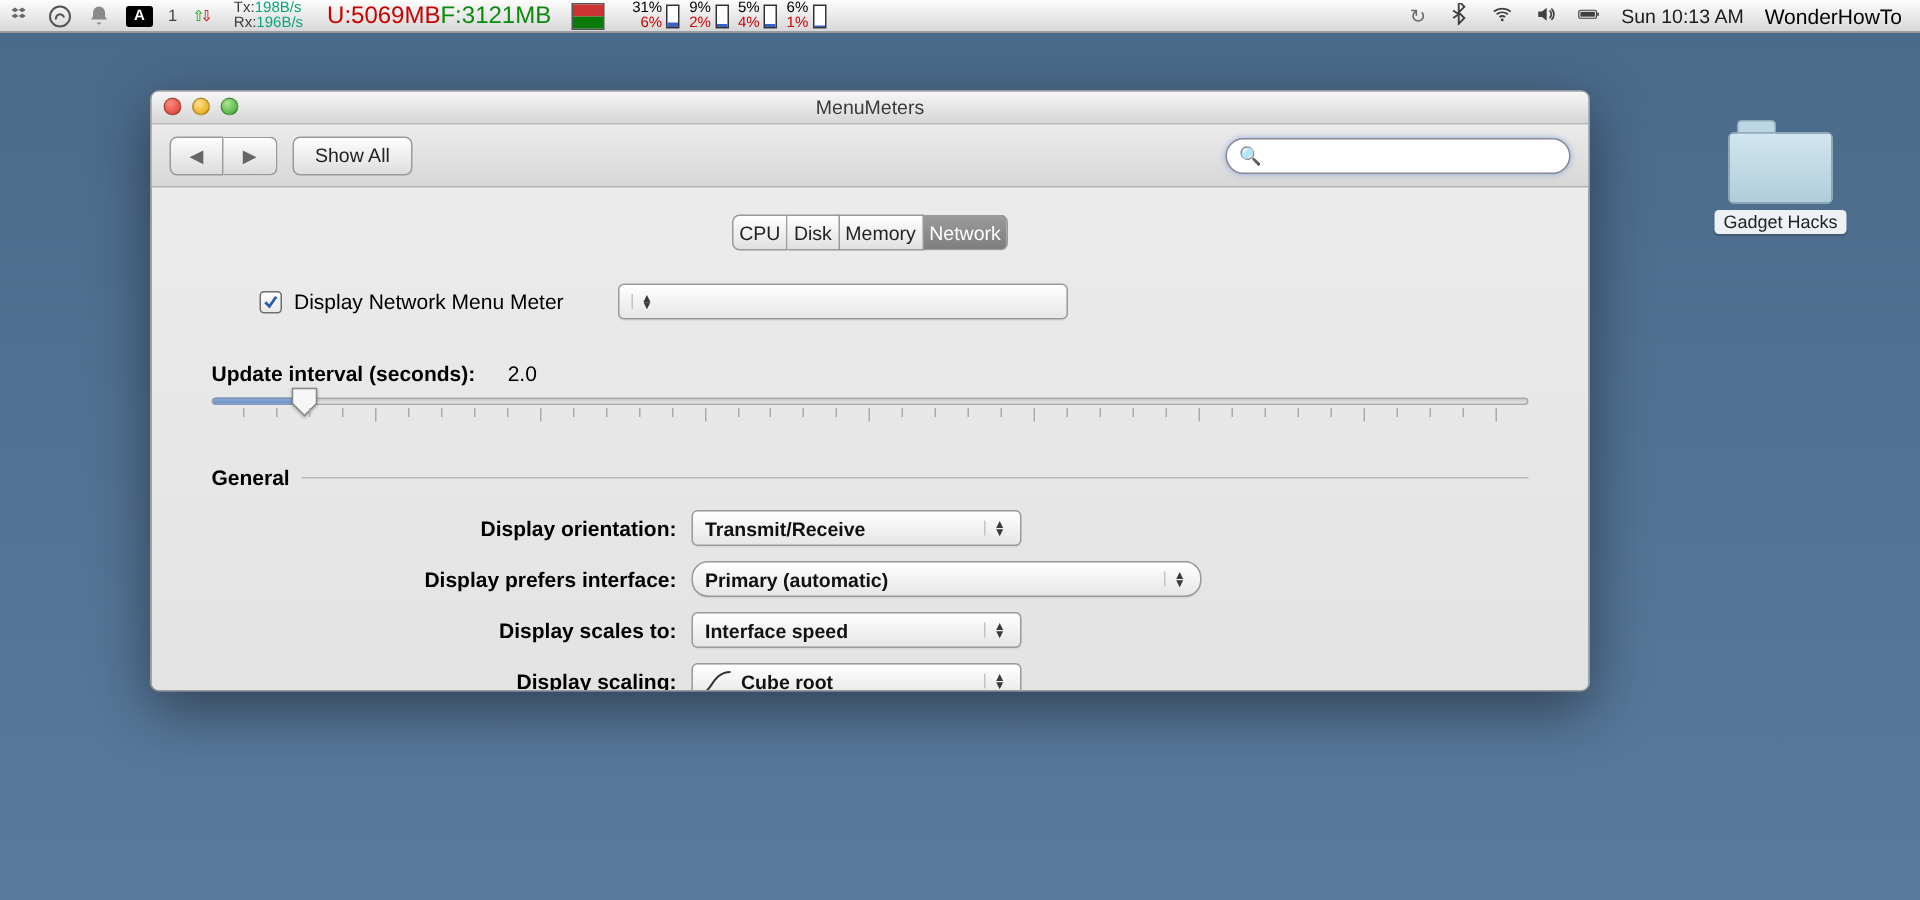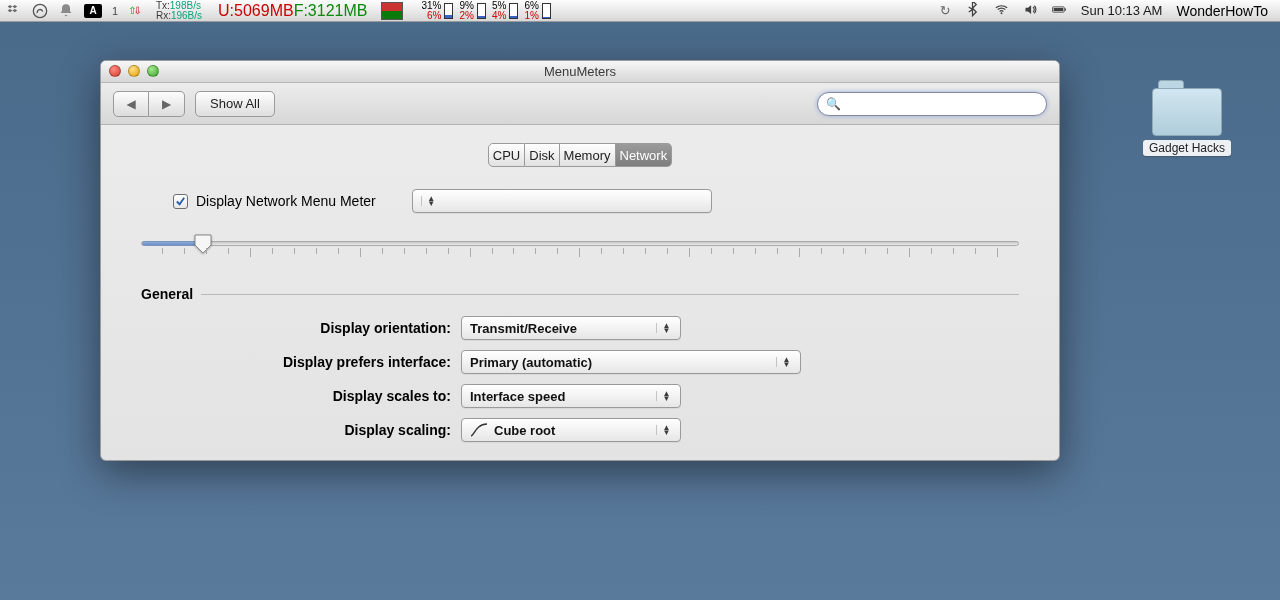--- a/index.html
+++ b/index.html
@@ -145,21 +145,21 @@
   .ticks span{flex:1;border-left:1px solid #aaa;height:6px;}
   .ticks span:first-child{border-left:none;}
   .ticks span.big{height:9px;}
 
   .section-head{display:flex;align-items:center;gap:8px;margin:0 10px 14px;text-align:right;}
   .section-head .t{font-size:14px;font-weight:bold;color:#000;}
   .section-head .line{flex:1;height:1px;background:#b8b8b8;}
 
   .form-row{display:flex;align-items:center;margin:0 10px 10px;font-weight:bold;}
   .form-row .flabel{width:310px;text-align:right;font-size:14px;color:#000;margin-right:10px;}
-  .pw-220{width:220px;} .pw-340{width:340px;}
+  .pw-220{width:220px;} .pw-340{width:340px;border-radius:11px;}
 
   .curve{width:18px;height:14px;margin-right:6px;display:inline-block;}
 </style>
 </head>
 <body>
 
 <div class="menubar">
   <div class="mb-left">
     <span class="mb-icon">
       <svg viewBox="0 0 24 24" fill="#6a6a6a">
@@ -315,20 +315,24 @@
         <span>Display Network Menu Meter</span>
       </label>
       <div class="popup" style="width:300px;">
         <span class="arrows">
             <span>▲</span>
             <span>▼</span>
           </span>
       </div>
     </div>
 
+    <div class="interval-row">
+      <span class="interval-lbl">Update interval (seconds):</span>
+      <span class="interval-val">2.0</span>
+    </div>
     <div class="slider-wrap">
       <div class="slider-track">
         <div class="slider-fill"></div>
         <div class="slider-thumb">
           <svg viewBox="0 0 18 20">
               <path d="M1 1h16v10l-8 8-8-8V1z" fill="#f6f6f6" stroke="#888"></path>
             </svg>
         </div>
       </div>
       <div class="ticks">

